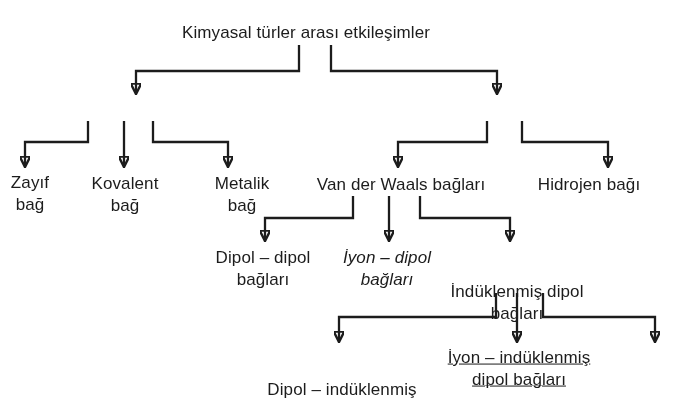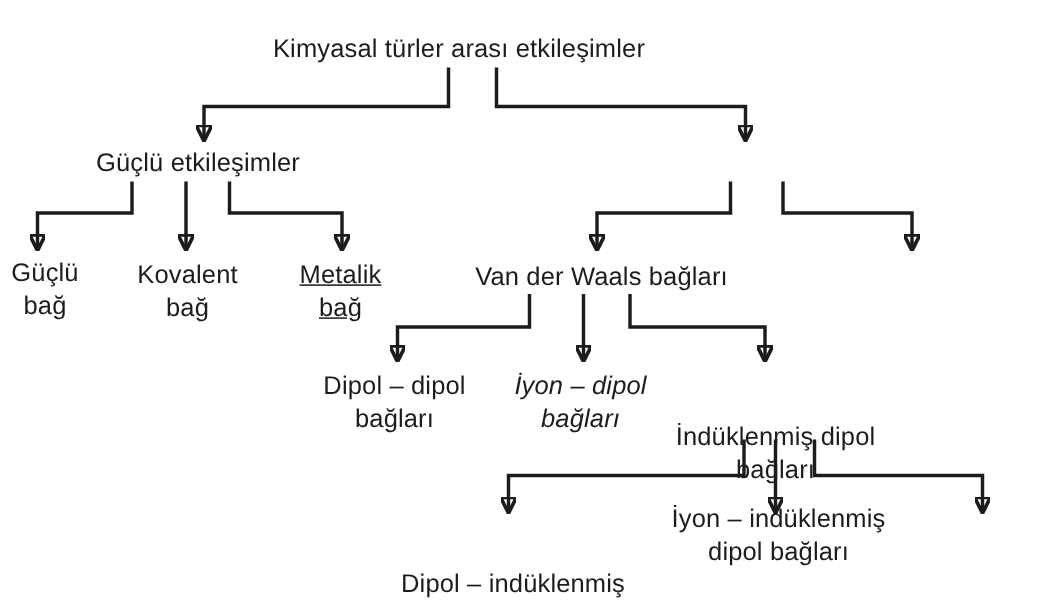--- a/index.html
+++ b/index.html
@@ -64,32 +64,32 @@
     <path marker-end="url(#arw)" d="M522 121 V142 H608 V165"></path>
     <path marker-end="url(#arw)" d="M353 196 V218 H265 V239"></path>
     <path marker-end="url(#arw)" d="M389 196 V239"></path>
     <path marker-end="url(#arw)" d="M420 196 V218 H510 V239"></path>
     <path marker-end="url(#arw)" d="M496 293 V317 H339 V340"></path>
     <path marker-end="url(#arw)" d="M517 293 V340"></path>
     <path marker-end="url(#arw)" d="M543 293 V317 H655 V340"></path>
   </svg>
 
   <div class="node" style="left:306px; top:33px;">Kimyasal türler arası etkileşimler</div>
-  <div class="node" style="left:132px; top:109px;">Güçlü etkileşimler</div>
-  <div class="node" style="left:30px;  top:194px;">Güçlü
+  <div class="node" style="left:30px;  top:194px;">Zayıf
 bağ</div>
   <div class="node" style="left:125px; top:195px;">Kovalent
 bağ</div>
-  <div class="node" style="left:227px; top:195px;text-decoration:underline;">Metalik
+  <div class="node" style="left:242px; top:195px;">Metalik
 bağ</div>
   <div class="node" style="left:401px; top:185px;text-align:center;">Van der Waals bağları</div>
+  <div class="node" style="left:589px; top:185px;">Hidrojen bağı</div>
   <div class="node" style="left:263px; top:269px;">Dipol – dipol
 bağları</div>
   <div class="node" style="left:387px; top:269px;font-style:italic;">İyon – dipol
 bağları</div>
   <div class="node" style="left:517px; top:269px;margin-top:34px;">İndüklenmiş dipol
 bağları</div>
   <div class="node" style="left:342px; top:369px;margin-top:32px;">Dipol – indüklenmiş
 dipol bağları</div>
-  <div class="node" style="left:519px; top:358px;">İyon – indüklenmiş
+  <div class="node" style="left:519px; top:369px;text-decoration:underline;">İyon – indüklenmiş
 dipol bağları</div>
 
 </div>
 
 </body></html>

